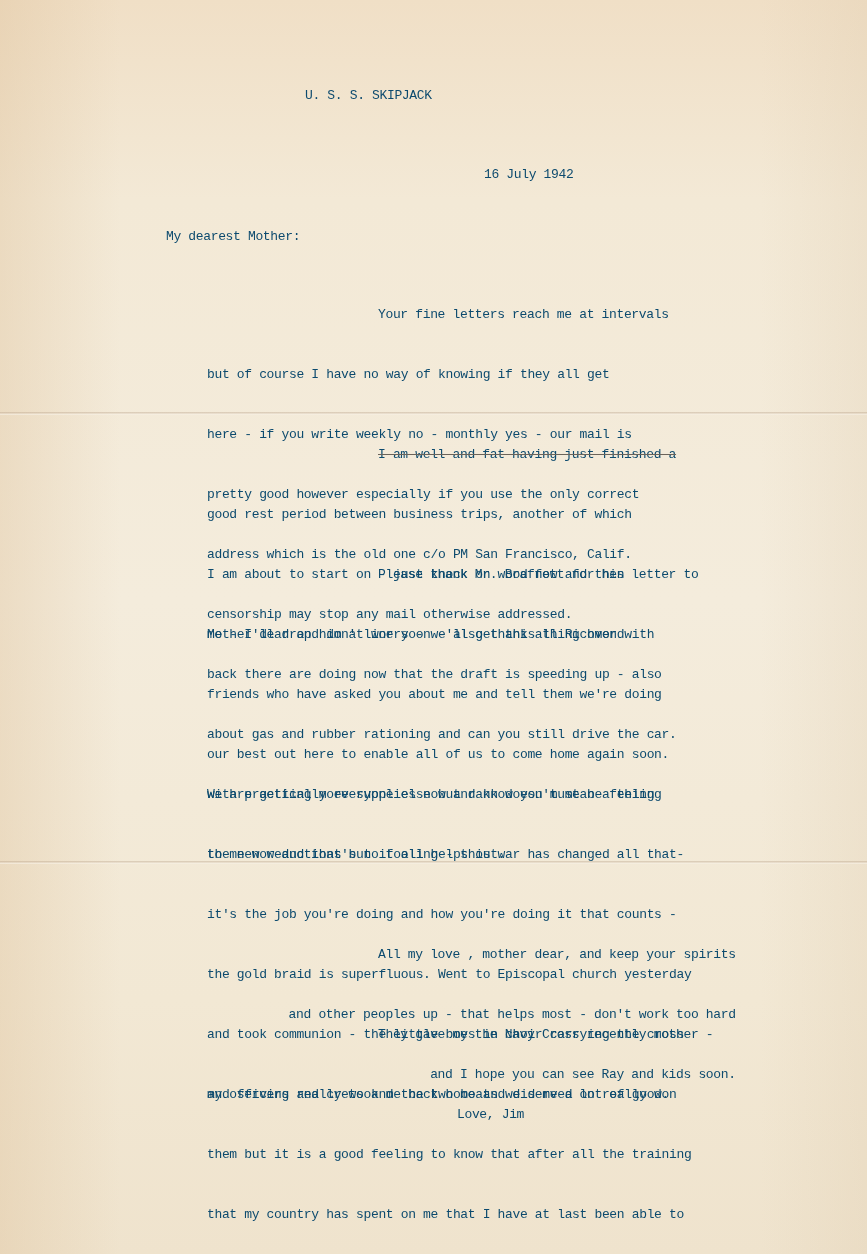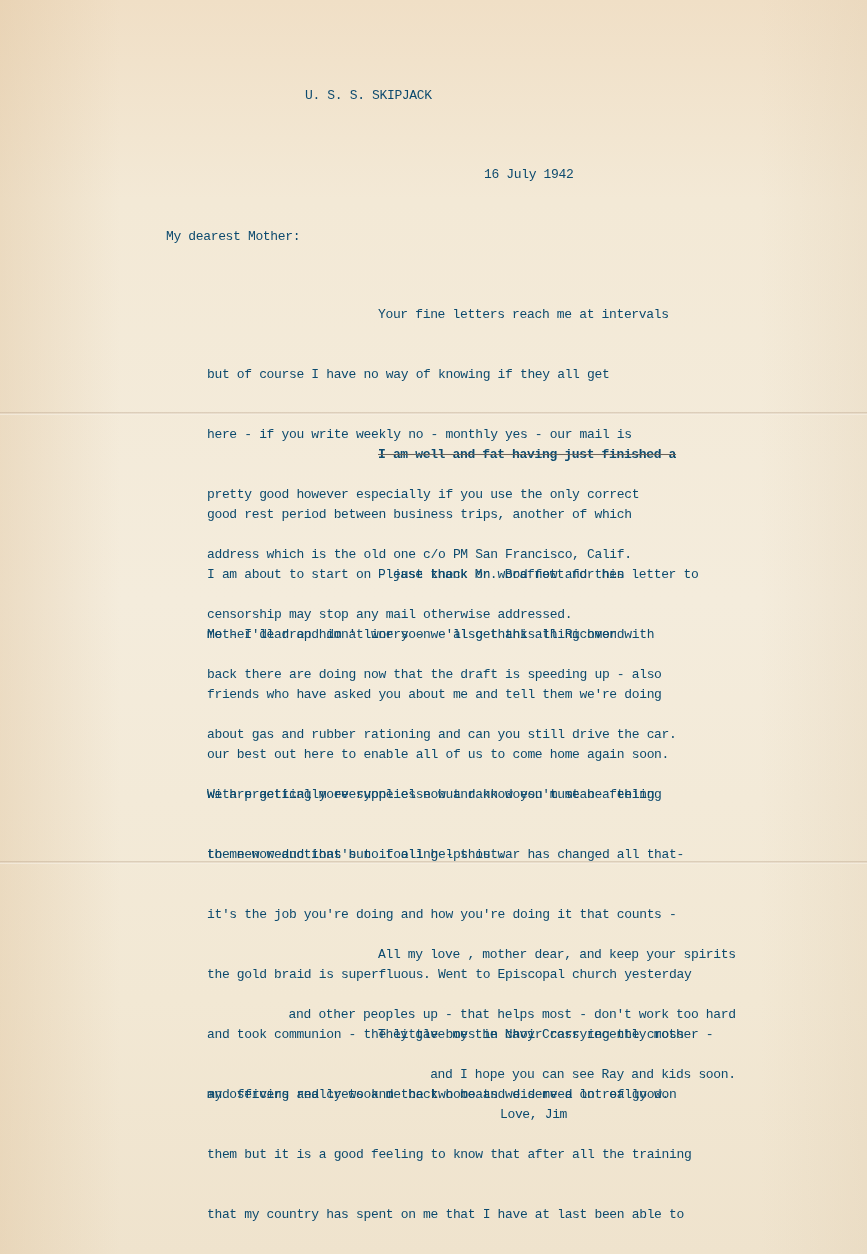--- a/index.html
+++ b/index.html
@@ -33,24 +33,24 @@
     .date { left: 484px; top: 165px; }
     .salutation { left: 166px; top: 227px; }
     .para { left: 166px; margin-left: 41px; }
     .p1 { top: 265px; }
     .p2 { top: 405px; }
     .p3 { top: 525px; }
     .p4 { top: 625px; }
     .p5 { top: 745px; }
     .p6 { top: 905px; text-align: right; }
     .p7 { top: 985px; }
-    .closing { left: 457px; top: 1105px; margin-left: 43px; }
+    .closing { left: 457px; top: 1105px; }
     .line { display: block; height: 20px; }
     .indent { padding-left: 171px; }
-    .strike { text-decoration: line-through; text-decoration-color: #6a635a; font-weight: bold; }
+    .strike { text-decoration: line-through; text-decoration-color: #6a635a; }
   </style>
 </head>
 <body>
 
 <div class="paper"></div>
 <div class="fold f1"></div>
 <div class="fold f2"></div>
 
 <div class="text ship">U. S. S. SKIPJACK</div>
 <div class="text date">16 July 1942</div>

